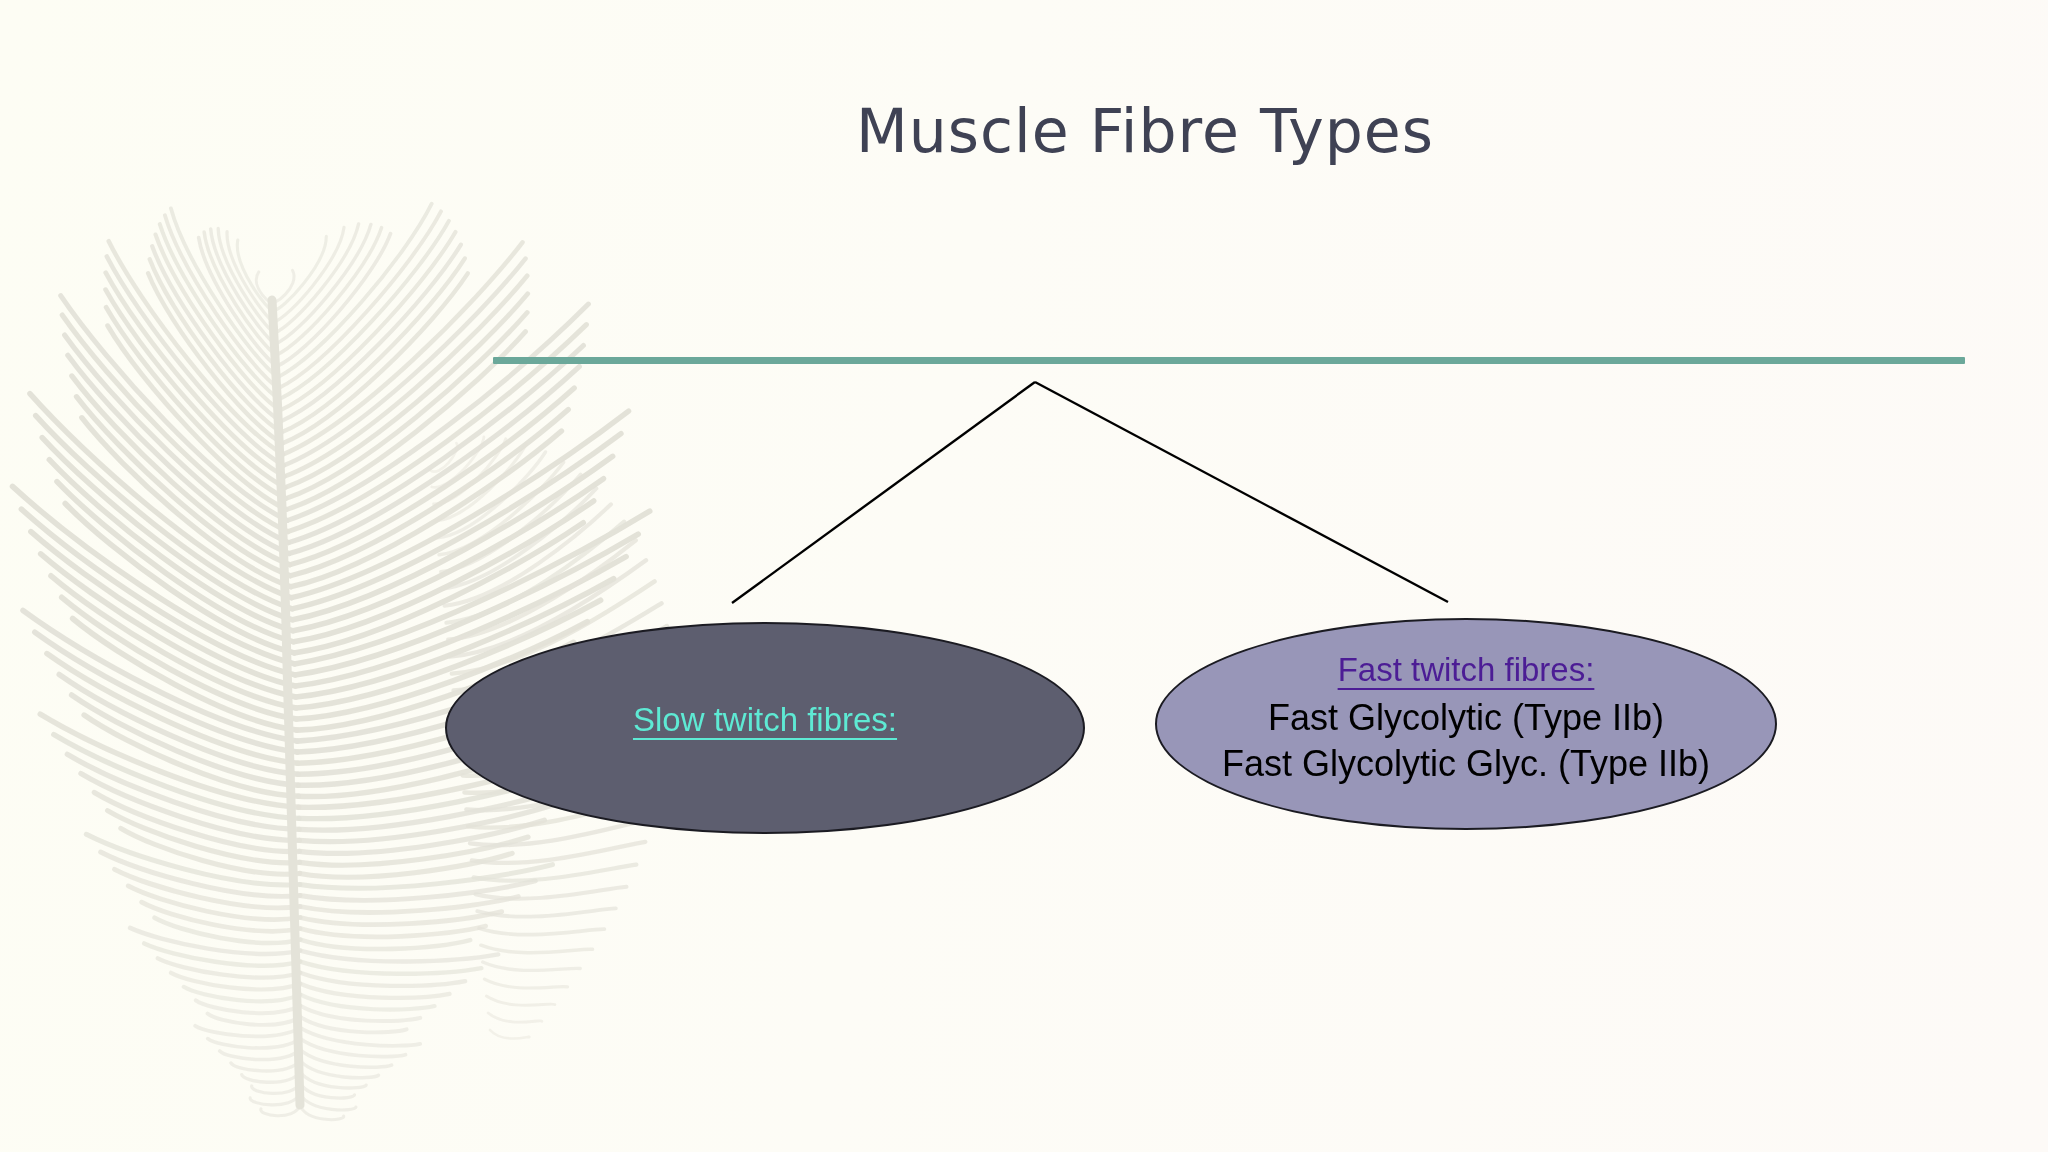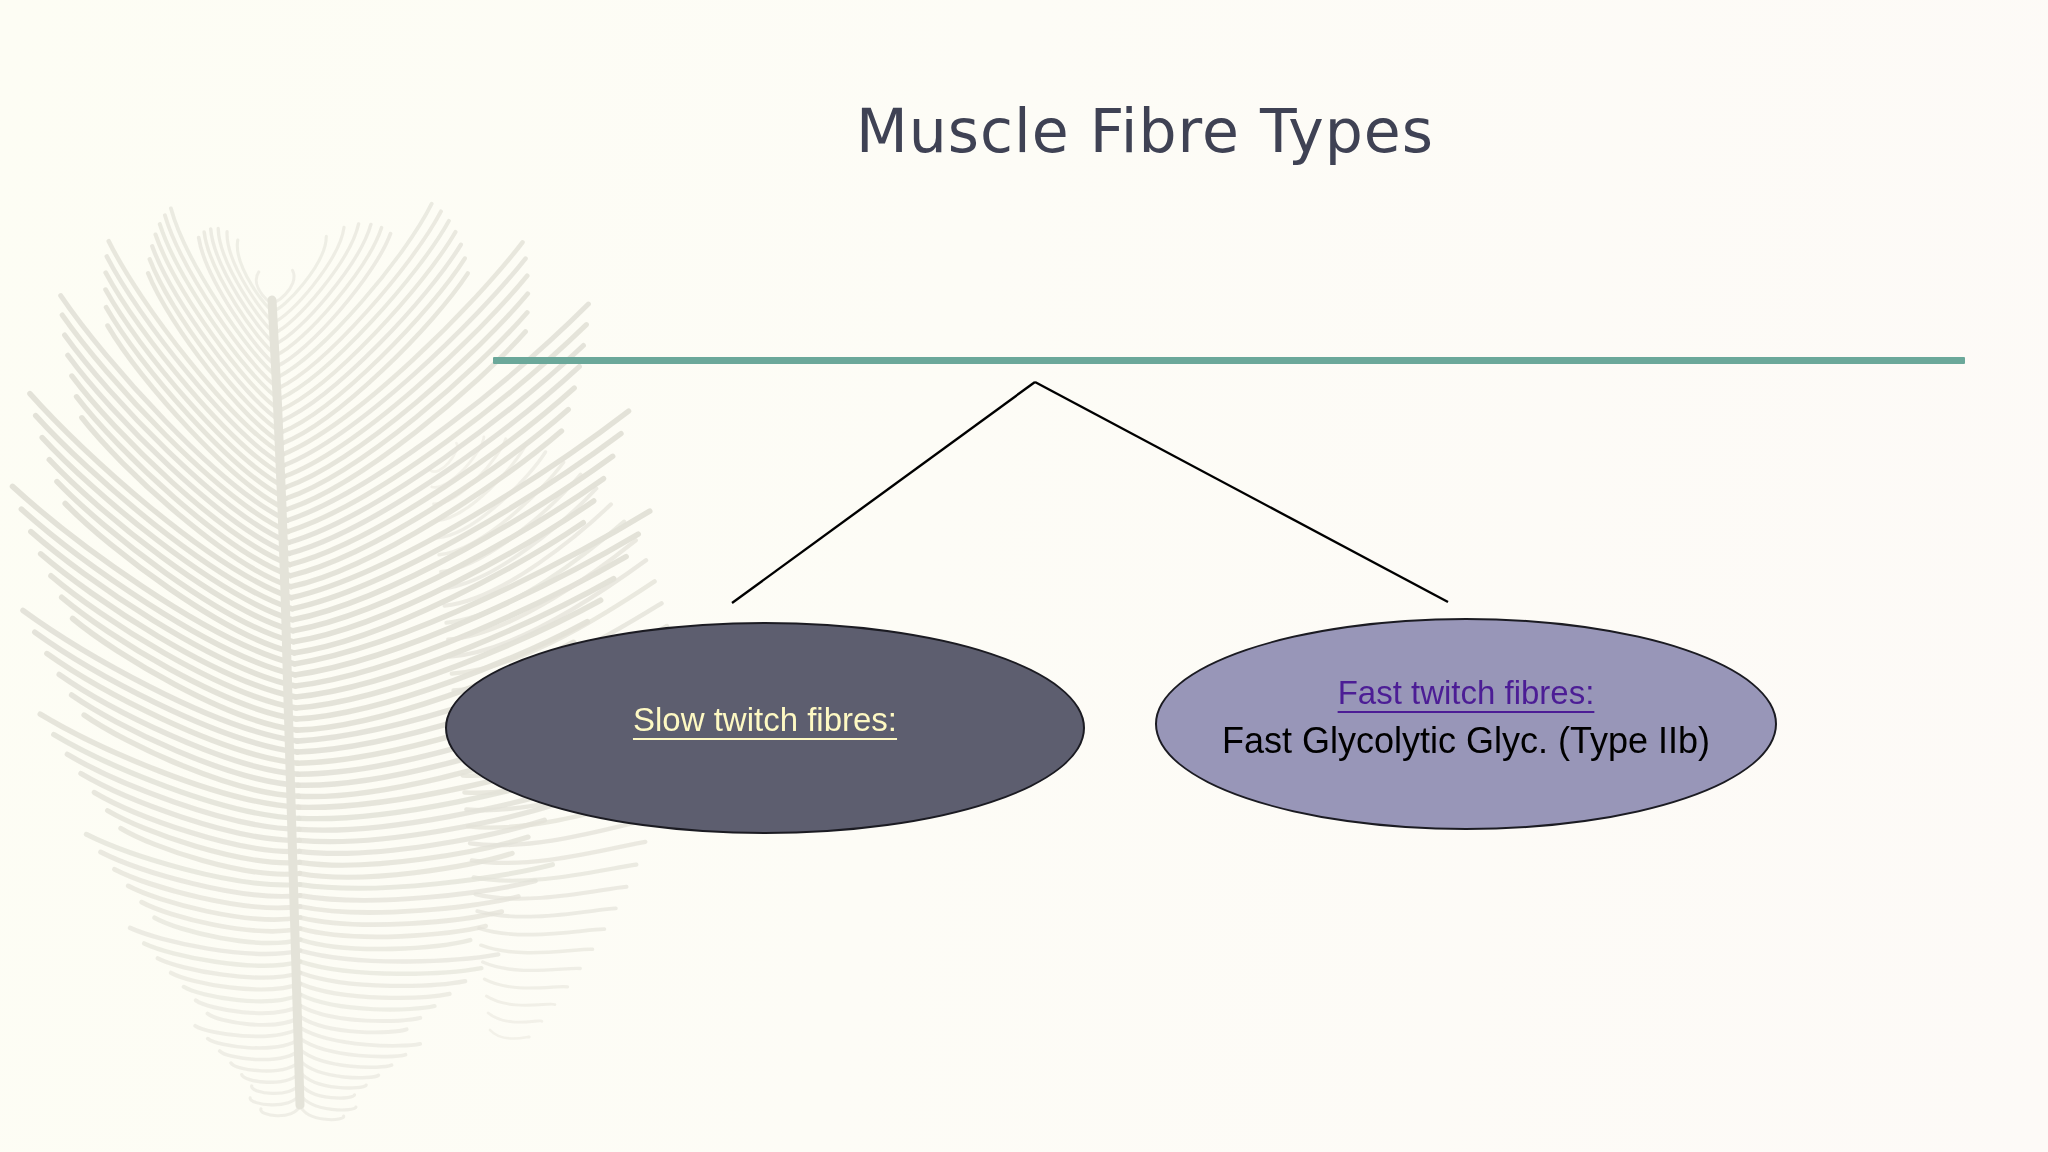--- a/index.html
+++ b/index.html
@@ -95,21 +95,21 @@
   .node-heading {
     font-size: 33px;
     line-height: 1.15;
     text-decoration: underline;
     text-underline-offset: 7px;
     text-decoration-thickness: 2px;
     white-space: nowrap;
   }
 
   #slow-heading {
-    color: #fef9c3;
+    color: #5eead4;
     margin-bottom: 16px;
   }
 
   #fast-heading {
     color: #4c1d95;
     margin-bottom: 4px;
     margin-top: -10px;
   }
 
   .node-line {
@@ -323,17 +323,18 @@
     <line x1="1035" y1="382" x2="1448" y2="602" stroke="#000000" stroke-width="2.4"></line>
   </svg>
 
   <div class="node" id="node-slow">
     <div class="node-heading" id="slow-heading">Slow twitch fibres:</div>
   </div>
 
   <div class="node" id="node-fast">
     <div class="node-heading" id="fast-heading">Fast twitch fibres:</div>
     <div id="fast-lines">
+      <div class="node-line">Fast Glycolytic (Type IIb)</div>
       <div class="node-line">Fast Glycolytic Glyc. (Type IIb)</div>
     </div>
   </div>
 
 </div>
 
 </body></html>

